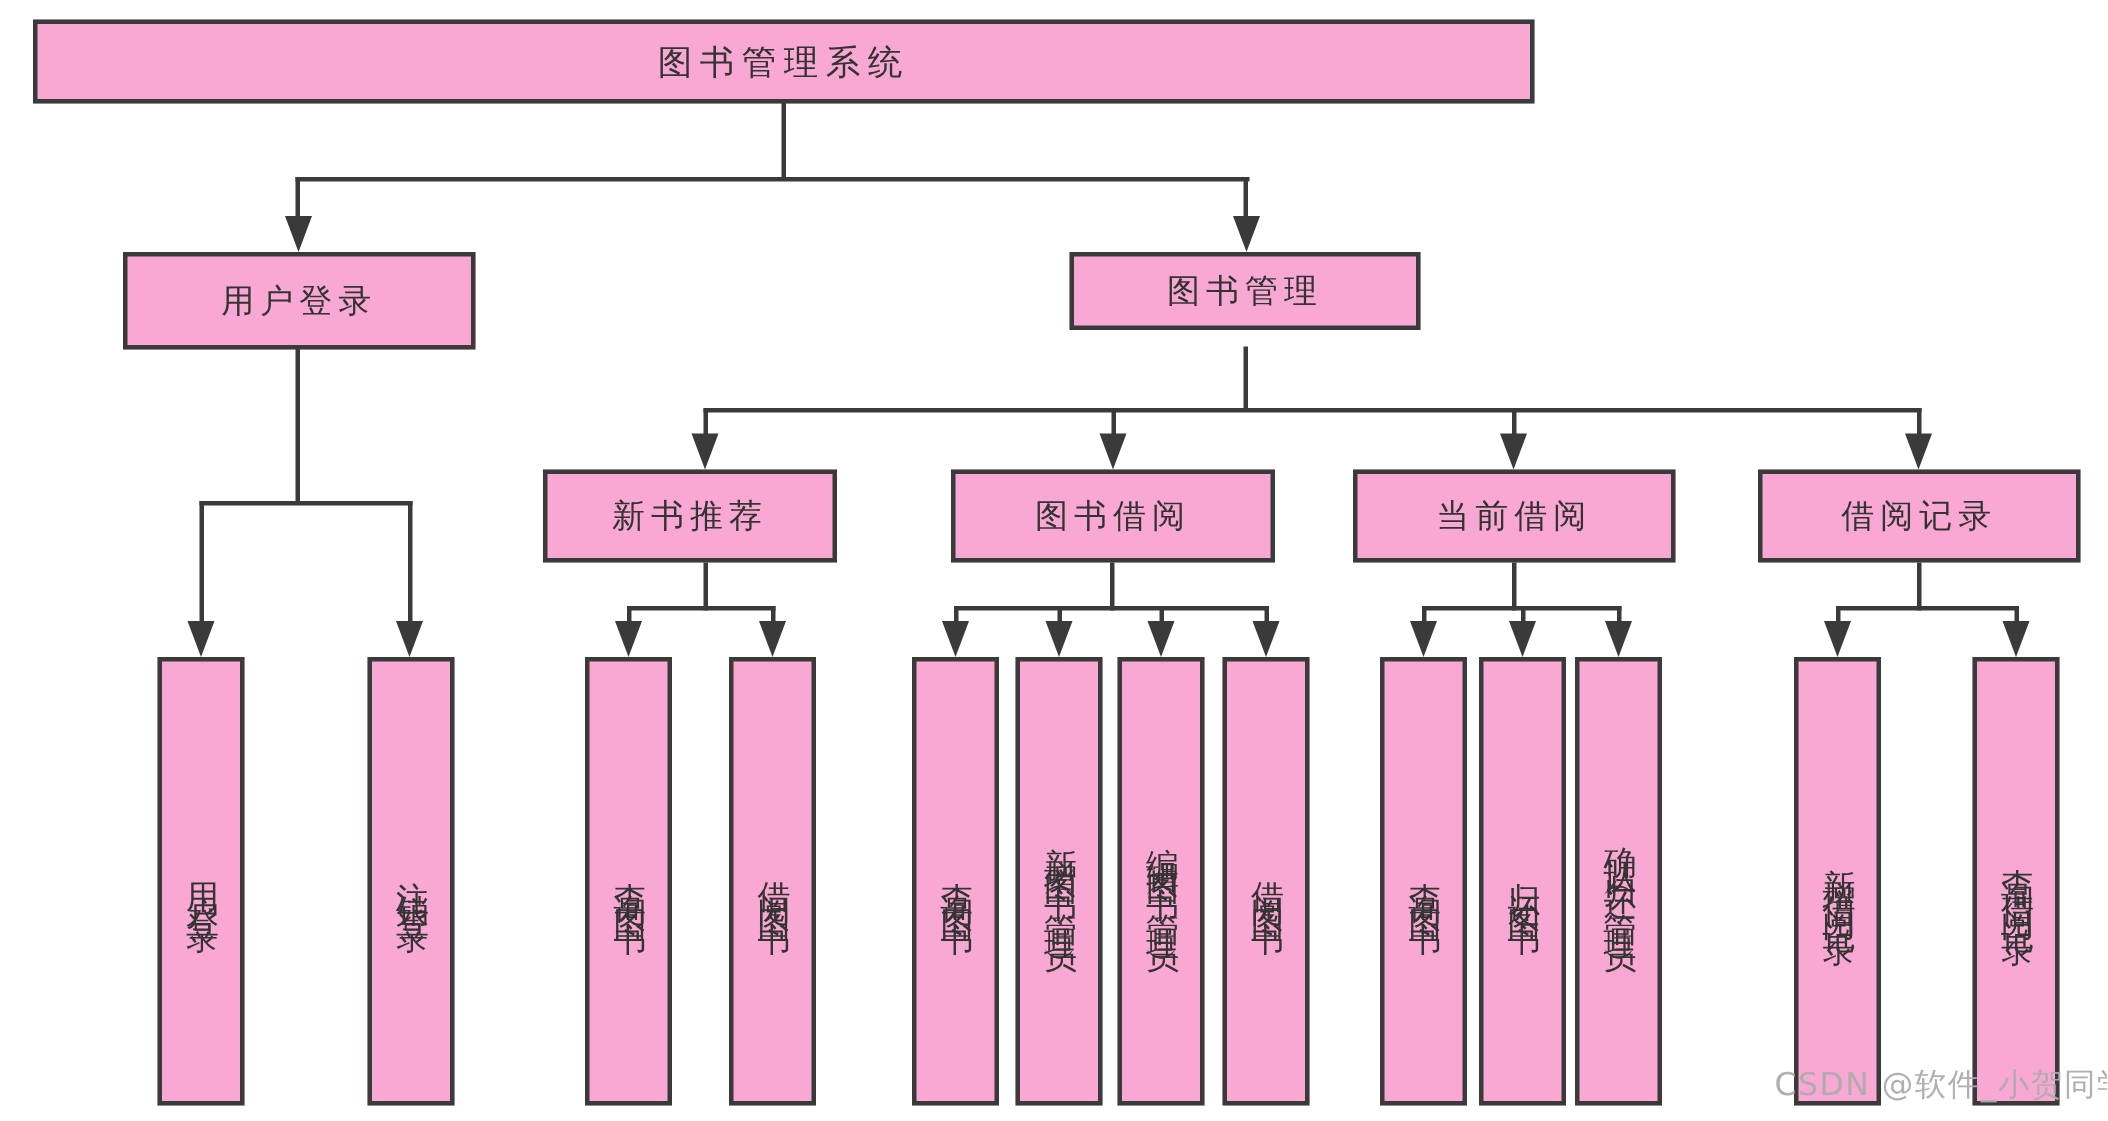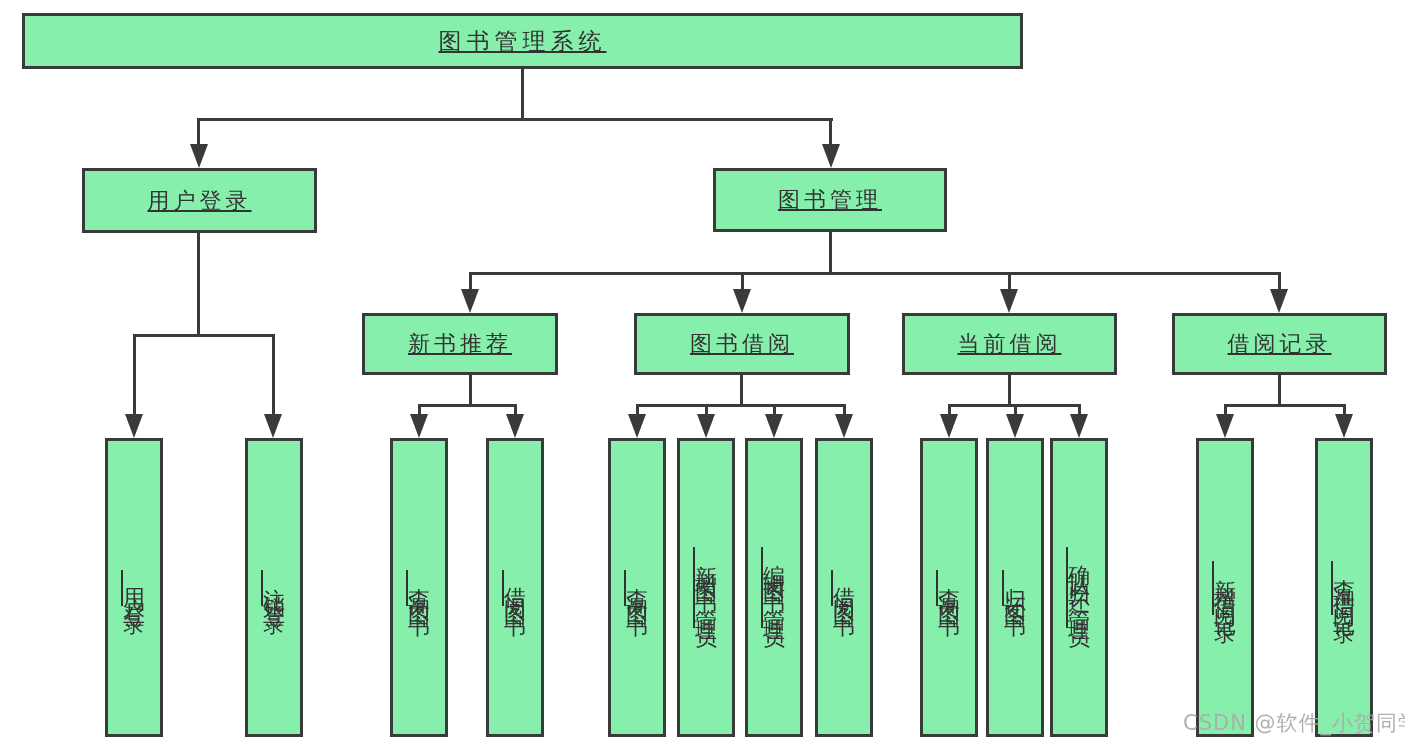--- a/index.html
+++ b/index.html
@@ -1,22 +1,22 @@
 <!DOCTYPE html>
 <html><head>
 <meta charset="utf-8">
 <style>
   html,body{margin:0;padding:0;background:#fff;}
   .canvas{
     position:relative;width:1405px;height:747px;background:#ffffff;
     font-family:"DejaVu Sans","Liberation Sans",sans-serif;overflow:hidden;
   }
   .box{
-    position:absolute;box-sizing:border-box;border:3px solid #3a3a3a;background:#86efac;
-    display:flex;align-items:center;justify-content:center;color:#333;text-decoration:underline;
+    position:absolute;box-sizing:border-box;border:3px solid #3a3a3a;background:#f9a8d4;
+    display:flex;align-items:center;justify-content:center;color:#333;
   }
   .h-label{font-size:22px;letter-spacing:4px;white-space:nowrap;}
   .root-label{font-size:23px;letter-spacing:5px;}
   .leaf span{
     writing-mode:vertical-lr;text-orientation:mixed;
     font-size:22px;letter-spacing:9px;line-height:1;color:#333;
   }
   .vline{position:absolute;width:3px;background:#3a3a3a;}
   .hline{position:absolute;height:3px;background:#3a3a3a;}
   .arrow{
@@ -31,21 +31,21 @@
 </style>
 </head>
 <body>
 
 <div class="canvas">
 
   <div class="box root-label" style="left:22px;top:13px;width:1001px;height:56px;">图书管理系统</div>
 
   <div class="box h-label" style="left:82px;top:168px;width:235px;height:65px;">用户登录</div>
 
-  <div class="box h-label" style="left:713px;top:168px;width:234px;height:64px;">图书管理</div>
+  <div class="box h-label" style="left:713px;top:168px;width:234px;height:52px;">图书管理</div>
 
   <div class="box h-label" style="left:362px;top:313px;width:196px;height:62px;">新书推荐</div>
   <div class="box h-label" style="left:902px;top:313px;width:215px;height:62px;">当前借阅</div>
   <div class="box h-label" style="left:634px;top:313px;width:216px;height:62px;">图书借阅</div>
   <div class="box h-label" style="left:1172px;top:313px;width:215px;height:62px;">借阅记录</div>
 
   <div class="box leaf" style="left:105px;top:438px;width:58px;height:299px;">
     <span>用户登录</span>
   </div>
   <div class="box leaf" style="left:245px;top:438px;width:58px;height:299px;">

